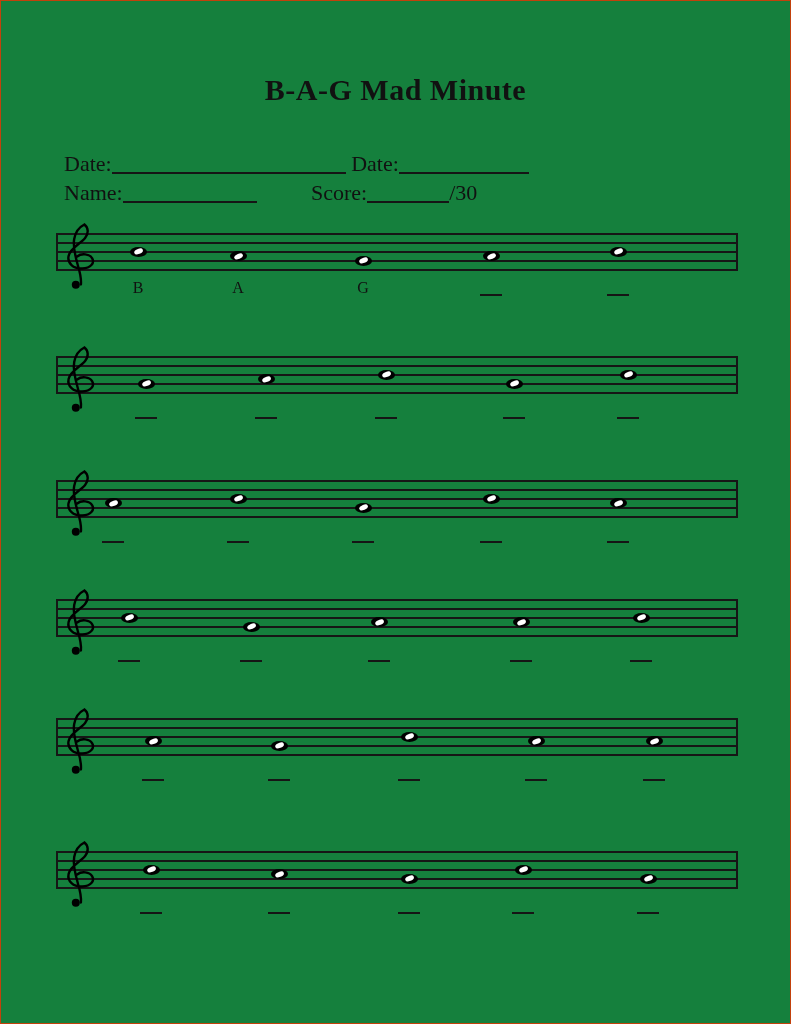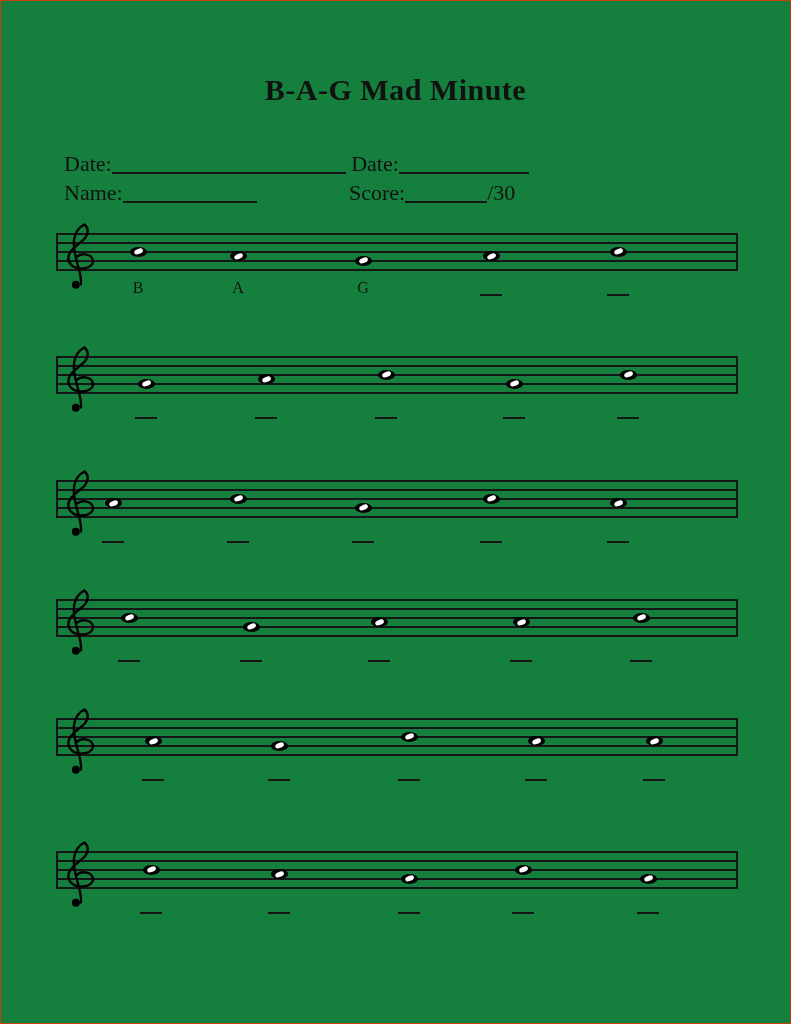--- a/index.html
+++ b/index.html
@@ -10,21 +10,21 @@
   }
   .page{position:absolute;left:0;top:0;width:789px;height:1022px;border:1px solid #c2410c;background:#15803d;}
   .title{
     position:absolute;top:72px;left:0;width:100%;
     text-align:center;font-size:30px;font-weight:bold;letter-spacing:.5px;
   }
   .hdr{position:absolute;left:63px;width:700px;font-size:22px;}
   .hdr-row1{top:146px;}
   .hdr-row2{top:175px;}
   .u{display:inline-block;border-bottom:2px solid #151515;height:1.0em;transform:translateY(3px);}
-  .score-group{position:absolute;left:247px;top:0;white-space:nowrap;margin-left:38px;}
+  .score-group{position:absolute;left:247px;top:0;white-space:nowrap;}
   .hdr-row2{position:absolute;}
   .hdr-row1{position:absolute;}
   .lbl{white-space:nowrap;}
   
   .staff-system{position:absolute;left:55px;width:682px;height:38px;}
   .staff-line{position:absolute;left:0;width:682px;height:1.6px;background:#161616;}
   .barline{position:absolute;width:1.8px;height:38px;top:0;background:#161616;}
   .clef{position:absolute;left:3px;top:-11px;width:40px;height:72px;}
   .wnote{position:absolute;width:17px;height:10px;background:#000;border-radius:50%;}
   .wnote::after{

